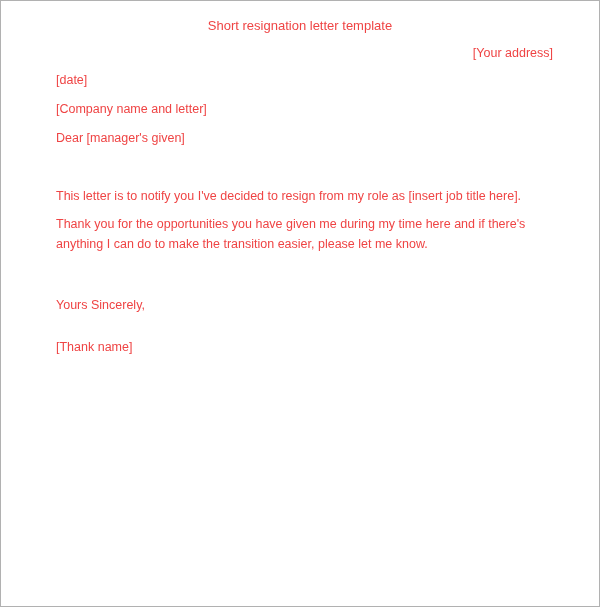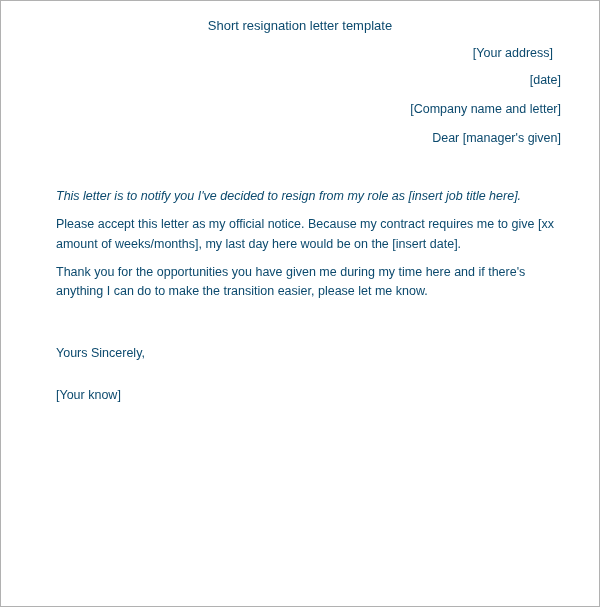--- a/index.html
+++ b/index.html
@@ -9,50 +9,48 @@
   }
   .page {
     box-sizing: border-box;
     width: 600px;
     height: 607px;
     background: #ffffff;
     border: 1px solid #b1b1b1;
     overflow: hidden;
     font-family: "Liberation Sans", sans-serif;
     font-size: 12.5px;
-    color: #0c4a6e;
+    color: #ef4444;
   }
   .doc-title {
     text-align: center;
     margin-top: 17px;
     line-height: 15px;
     font-size: 13px;
   }
   .address-line {
     text-align: right;
     margin: 13px 46px 0 0;
     line-height: 15px;
     padding-left: 29px;
   }
   .letter-body {
     margin: 12px 0 0 55px;
     width: 505px;
   }
   .head-line {
     line-height: 15px;
     margin: 8px 0 14px 0;
-    text-align: right;
   }
   .para {
     line-height: 19.5px;
     margin: 8.5px 0 0 0;
   }
   .para-first {
     margin-top: 41px;
-    font-style: italic;
   }
   .closing-line {
     margin-top: 44px;
     line-height: 15px;
   }
   .signature-line {
     margin-top: 27px;
     line-height: 15px;
   }
 </style>
@@ -69,22 +67,21 @@
 
     <div class="head-line">[date]</div>
 
 
     <div class="head-line">[Company name and letter]</div>
 
     <div class="head-line">Dear [manager's given]</div>
 
     <p class="para para-first">This letter is to notify you I've decided to resign from my role as [insert job title here].</p>
 
-    <p class="para">Please accept this letter as my official notice. Because my contract requires me to give [xx amount of weeks/months], my last day here would be on the [insert date].</p>
 
     <p class="para">Thank you for the opportunities you have given me during my time here and if there's anything I can do to make the transition easier, please let me know.</p>
 
     <div class="closing-line">Yours Sincerely,</div>
 
-    <div class="signature-line">[Your know]</div>
+    <div class="signature-line">[Thank name]</div>
 
   </div>
 </div>
 
 </body></html>

